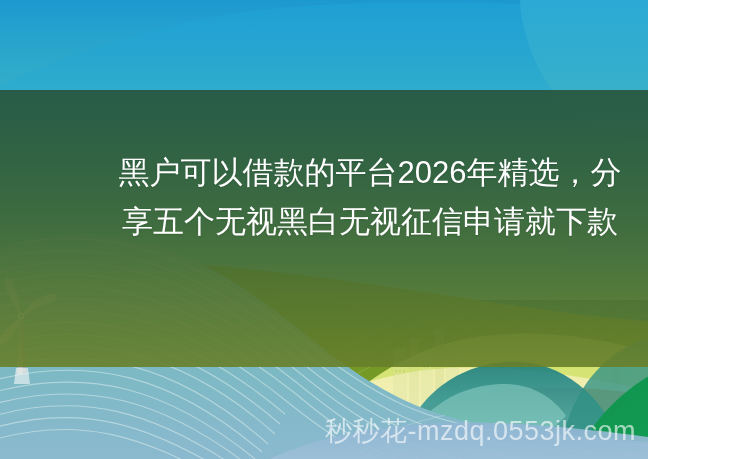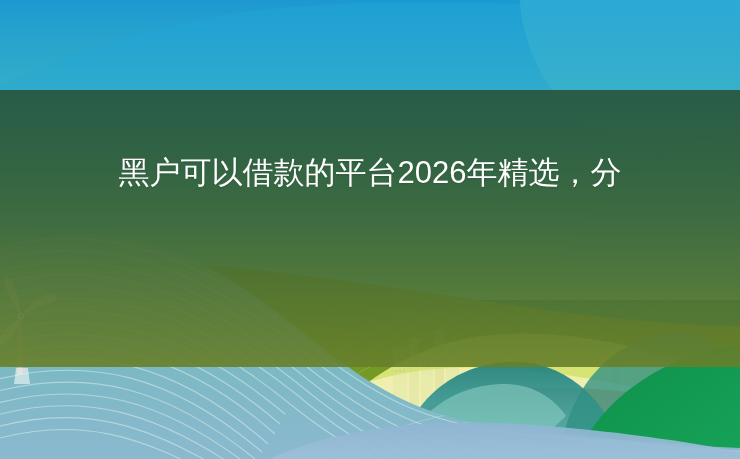--- a/index.html
+++ b/index.html
@@ -6,21 +6,21 @@
     margin: 0;
     padding: 0;
     background: #ffffff;
   }
   body {
     font-family: "Liberation Sans", "DejaVu Sans", sans-serif;
   }
 
   #poster {
     position: relative;
-    width: 740px;
+    width: 648px;
     height: 459px;
     overflow: hidden;
     background: #0f766e;
   }
 
   .layer {
     position: absolute;
     top: 0; left: 0;
     width: 740px;
     height: 459px;
@@ -307,16 +307,18 @@
       <circle cx="21" cy="316" r="1.4" fill="#aeb9ba"></circle>
     </g>
 
     <path d="M16,368 L28,368 L30,384 L14,384 Z" fill="#ffffff" opacity="0.55"></path>
   </svg>
 
   <div id="title-band"></div>
 
   <div id="title-wrap">
     <span class="title-line">黑户可以借款的平台2026年精选，分</span>
+    <span class="title-line">享五个无视黑白无视征信申请就下款</span>
   </div>
 
+  <div id="watermark">秒秒花-mzdq.0553jk.com</div>
 
 </div>
 
 </body></html>

